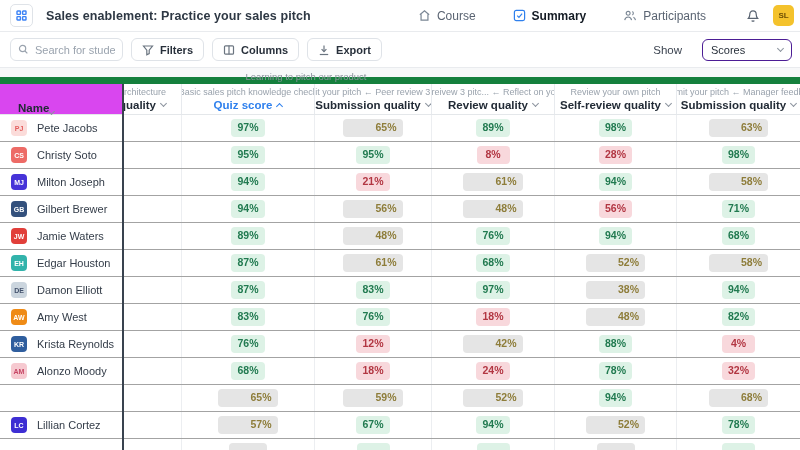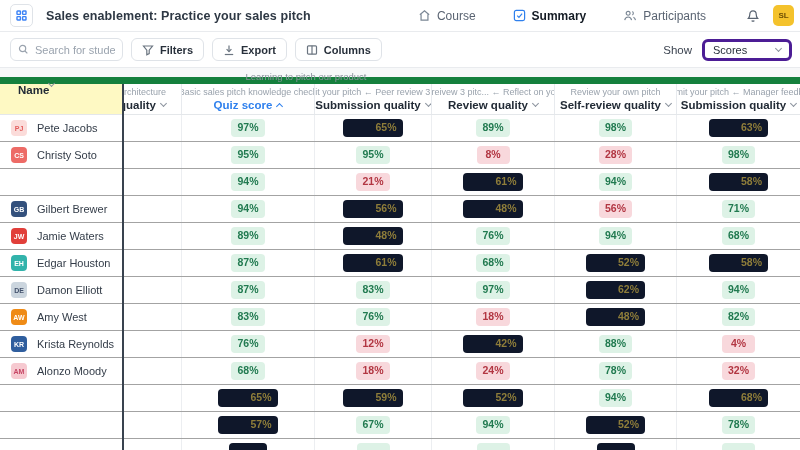--- a/index.html
+++ b/index.html
@@ -25,65 +25,65 @@
   .toolbar { position:absolute; top:32px; left:0; right:0; height:36px; display:flex; align-items:center;
              padding:0 8px 0 10px; border-bottom:1px solid #e9ebee; background:#fff; z-index:9; }
   .search-box { display:flex; align-items:center; gap:6px; width:113px; height:23px; border:1px solid #dfe3e8;
                 border-radius:6px; padding:0 7px; background:#fff; }
   .search-box input { border:none; outline:none; width:100%; font-size:11px; color:#374151;
                       font-family:"Liberation Sans", sans-serif; }
   .search-box input::placeholder { color:#9aa3ae; }
   .tb-btn { margin-left:8px; height:23px; display:flex; align-items:center; gap:6px; padding:0 10px;
             border:1px solid #dfe3e8; border-radius:6px; background:#fff; font-size:11px; font-weight:700;
             color:#28303b; cursor:pointer; font-family:"Liberation Sans", sans-serif; }
-  .show-group { margin-left:auto; display:flex; align-items:center; gap:10px; }
+  .show-group { margin-left:auto; display:flex; align-items:center; gap:20px; }
   .show-label { font-size:11.5px; color:#3c4450; }
-  .select { width:90px; height:22px; border:3px solid #4c1d95; border-radius:6px; display:flex;
+  .select { width:90px; height:22px; border:1px solid #4c1d95; border-radius:6px; display:flex;
             align-items:center; justify-content:space-between; padding:0 8px; font-size:11px;
             color:#28303b; cursor:pointer; background:#fff; }
 
   
   .group-row { position:absolute; top:68px; left:0; right:0; height:16px; background:#f7f8f9;
                border-bottom:7px solid #15803d; z-index:2; }
   .group-label { position:absolute; left:123px; width:366px; top:0; height:16px; display:flex;
                  align-items:center; justify-content:center; font-size:9.5px; color:#8a929c; }
 
   .header-row { position:absolute; top:84px; left:0; right:0; height:31px; background:#fff;
                 border-bottom:1px solid #e4e7ea; z-index:2; }
   .hcell { position:absolute; top:0; bottom:0; display:flex; flex-direction:column; align-items:center;
            justify-content:center; gap:2px; cursor:pointer; overflow:hidden; }
   .hcell .l1 { font-size:9px; color:#99a2ac; white-space:nowrap; }
   .hcell .l2 { font-size:11.5px; font-weight:700; color:#222b36; white-space:nowrap;
                display:flex; align-items:center; gap:5px; }
   .hcell .l2.blue { color:#2f80ed; }
   .hcell.clip { align-items:flex-end; padding-right:15px; }
-  .name-hcell { position:absolute; left:0; top:0; bottom:0; width:123px; display:flex; align-items:flex-start;
+  .name-hcell { position:absolute; left:0; top:0; bottom:0; width:123px; display:flex; align-items:flex-end;
                 padding-left:18px; font-size:11.5px; font-weight:700; color:#222b36;
-                background:#fef9c3; cursor:pointer; }
+                background:#d946ef; cursor:pointer; }
 
   .col-c1 { left:123px; width:59px; }
   .col-c2 { left:182px; width:133px; }
   .col-c3 { left:315px; width:117px; }
   .col-c4 { left:432px; width:123px; }
   .col-c5 { left:555px; width:122px; }
   .col-c6 { left:677px; width:123px; }
   .vline { border-right:1px solid #eceef1; }
   .header-row .vline { border-right:1px solid #e7eaee; }
 
   .body { position:absolute; top:115px; left:0; right:0; height:335px; overflow:hidden; z-index:1; }
   .row { position:relative; height:27px; border-bottom:1px solid #a3a3a3; background:#fff; }
   .cell { position:absolute; top:0; bottom:0; display:flex; align-items:center; justify-content:center; }
   .name-cell { left:0; width:123px; justify-content:flex-start; padding-left:11px; gap:10px; background:#fff; }
   .avatar { width:16px; height:16px; border-radius:4px; font-size:7px; font-weight:700; display:flex;
             align-items:center; justify-content:center; flex:none; }
   .student { font-size:11px; color:#333c48; white-space:nowrap; }
   .chip { font-size:10.5px; font-weight:700; padding:3px 6px; border-radius:4px; min-width:33px;
           text-align:center; line-height:1.1; }
   .chip.green  { background:#ddf2e6; color:#217a50; }
-  .chip.yellow { background:#0f172a; color:#8e7d3a;padding-left:32px; }
+  .chip.yellow { background:#e5e5e5; color:#8e7d3a;padding-left:32px; }
   .chip.red    { background:#f8d8dc; color:#b23642; }
   .chip.stub { height:18px; }
 
   .frozen-line { position:absolute; left:122px; top:84px; bottom:0; width:2px; background:#39434f; z-index:6; }
 
   .chev { display:inline-block; width:5px; height:5px; border-right:1.5px solid #8b939e;
           border-bottom:1.5px solid #8b939e; transform:rotate(45deg); margin-top:-3px; }
   .chev.up { transform:rotate(-135deg); border-color:#2f80ed; margin-top:3px; }
   svg { display:block; }
 </style>
@@ -164,38 +164,38 @@
         <svg width="12" height="12" viewBox="0 0 12 12" fill="none" stroke="#6b7580" stroke-width="1.2">
           <path d="M1.5 2h9L7.2 6.2v3.4L4.8 10.8V6.2Z"></path>
         </svg>
       </span>
       <span>Filters</span>
     </button>
 
     <button class="tb-btn">
       <span>
         <svg width="12" height="12" viewBox="0 0 12 12" fill="none" stroke="#6b7580" stroke-width="1.2">
+          <rect x="1.5" y="1.8" width="9" height="8.4" rx="1"></rect>
+            <path d="M6 1.8v8.4"></path>
+        </svg>
+      </span>
+      <span>Columns</span>
+    </button>
+
+    <button class="tb-btn">
+      <span>
+        <svg width="12" height="12" viewBox="0 0 12 12" fill="none" stroke="#6b7580" stroke-width="1.2">
           <path d="M6 1.5v6"></path>
             <path d="m3.6 5.2 2.4 2.4 2.4-2.4"></path>
             <path d="M1.8 10.5h8.4"></path>
         </svg>
       </span>
       <span>Export</span>
     </button>
 
-    <button class="tb-btn">
-      <span>
-        <svg width="12" height="12" viewBox="0 0 12 12" fill="none" stroke="#6b7580" stroke-width="1.2">
-          <rect x="1.5" y="1.8" width="9" height="8.4" rx="1"></rect>
-            <path d="M6 1.8v8.4"></path>
-        </svg>
-      </span>
-      <span>Columns</span>
-    </button>
-
     <div class="show-group">
       <span class="show-label">Show</span>
       <div class="select">
         <span>Scores</span>
         <span class="chev"></span>
       </div>
     </div>
   </div>
 
   <div class="group-row">
@@ -292,20 +292,24 @@
         </div>
     <div class="cell col-c5 vline">
           <span class="chip red">28%</span>
         </div>
     <div class="cell col-c6">
           <span class="chip green">98%</span>
         </div>
   </div>
 
   <div class="row">
+    <div class="cell name-cell">
+      <span class="avatar" style="background: rgb(70, 51, 216); color: rgb(255, 255, 255);">MJ</span>
+      <span class="student">Milton Joseph</span>
+    </div>
     <div class="cell col-c1 vline"></div>
     <div class="cell col-c2 vline">
           <span class="chip green">94%</span>
         </div>
     <div class="cell col-c3 vline">
           <span class="chip red">21%</span>
         </div>
     <div class="cell col-c4 vline">
           <span class="chip yellow">61%</span>
         </div>
@@ -395,21 +399,21 @@
     <div class="cell col-c2 vline">
           <span class="chip green">87%</span>
         </div>
     <div class="cell col-c3 vline">
           <span class="chip green">83%</span>
         </div>
     <div class="cell col-c4 vline">
           <span class="chip green">97%</span>
         </div>
     <div class="cell col-c5 vline">
-          <span class="chip yellow">62%</span>
+          <span class="chip yellow">38%</span>
         </div>
     <div class="cell col-c6">
           <span class="chip green">94%</span>
         </div>
   </div>
 
   <div class="row">
     <div class="cell name-cell">
       <span class="avatar" style="background: rgb(239, 139, 22); color: rgb(255, 255, 255);">AW</span>
       <span class="student">Amy West</span>
@@ -491,20 +495,24 @@
         </div>
     <div class="cell col-c5 vline">
           <span class="chip green">94%</span>
         </div>
     <div class="cell col-c6">
           <span class="chip yellow">68%</span>
         </div>
   </div>
 
   <div class="row">
+    <div class="cell name-cell">
+      <span class="avatar" style="background: rgb(61, 46, 211); color: rgb(255, 255, 255);">LC</span>
+      <span class="student">Lillian Cortez</span>
+    </div>
     <div class="cell col-c1 vline"></div>
     <div class="cell col-c2 vline">
           <span class="chip yellow">57%</span>
         </div>
     <div class="cell col-c3 vline">
           <span class="chip green">67%</span>
         </div>
     <div class="cell col-c4 vline">
           <span class="chip green">94%</span>
         </div>

